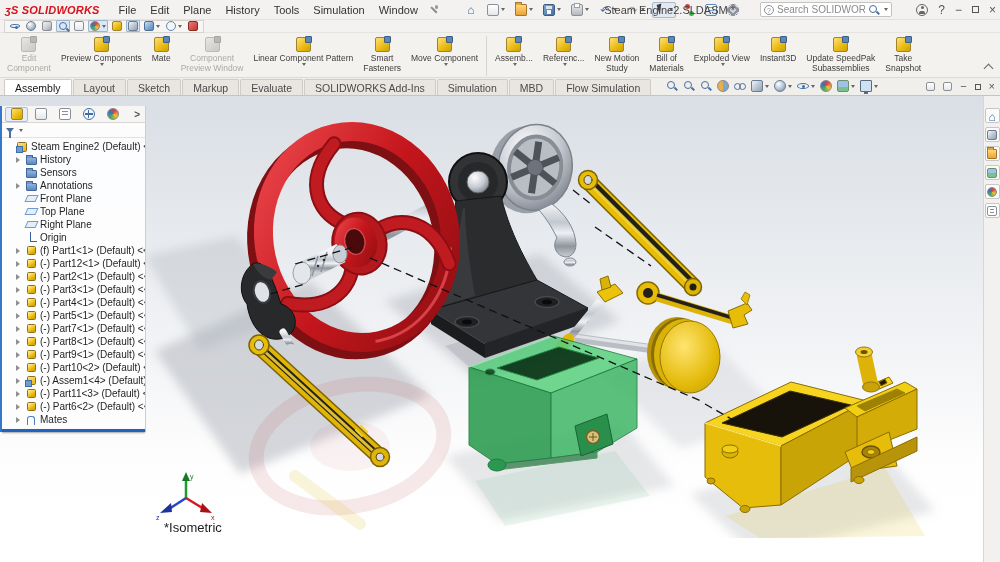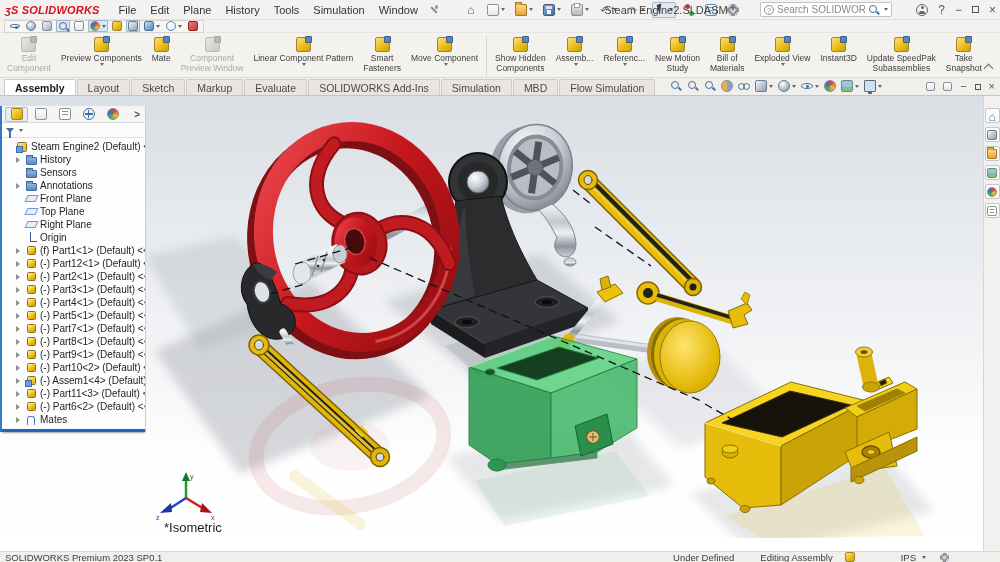--- a/index.html
+++ b/index.html
@@ -96,21 +96,21 @@
   .rbtn .rlabel{white-space:pre-line}
   .rbtn.disabled{color:#aca9a4}
   .rbtn.disabled .ric{filter:grayscale(1);opacity:.5}
   .rsep{width:1px;background:#d8d5d1;margin:1px 3px}
   .ribbon-collapse{position:absolute;right:8px;bottom:5px;width:7px;height:7px;border-top:1.6px solid #666;border-right:1.6px solid #666;transform:rotate(-45deg)}
 
   
   .tabrow{height:18px;background:#f1efec;border-bottom:1px solid #c6c4c0;display:flex;align-items:flex-end;position:relative;flex:none}
   .tab{height:16px;display:flex;align-items:center;padding:0 10px;margin-right:1px;background:#e9e6e2;border:1px solid #cfccc8;border-bottom:none;border-radius:2px 2px 0 0;font-size:10.5px;color:#4a4a4a;white-space:nowrap}
   .tab:first-child{margin-left:4px}
-  .tab.active{background:#fff;font-weight:700;color:#161616}
+  .tab.active{background:#fff;font-weight:400;color:#161616}
   .headsup{display:flex;align-items:center;gap:5px;margin-left:14px;margin-bottom:3px}
   .hu-btn{display:flex;align-items:center}
   .docwin{position:absolute;right:5px;bottom:3px;display:flex;align-items:center;gap:8px}
   .docwin .glyph{font-size:11px;color:#555;line-height:11px}
   .docwin .box{width:6px;height:6px;border:1.1px solid #555}
   .docwin .icn{width:9px;height:9px}
 
   
   .main{flex:1;display:flex;min-height:0}
   .viewport{position:relative;flex:1;background:linear-gradient(180deg,#dadfe5 0%,#e7eaee 30%,#f4f5f7 58%,#fefefe 80%,#fff 100%);overflow:hidden}
@@ -317,25 +317,20 @@
 Fasteners</span>
       </div>
       <div class="rbtn">
         <span class="ric icn"></span>
         <span class="rlabel">Move Component</span>
         <span class="caret"></span>
       </div>
       <div class="rsep"></div>
       <div class="rbtn">
         <span class="ric icn"></span>
-        <span class="rlabel">Show Hidden
-Components</span>
-      </div>
-      <div class="rbtn">
-        <span class="ric icn"></span>
         <span class="rlabel">Assemb...</span>
         <span class="caret"></span>
       </div>
       <div class="rbtn">
         <span class="ric icn"></span>
         <span class="rlabel">Referenc...</span>
         <span class="caret"></span>
       </div>
       <div class="rbtn">
         <span class="ric icn"></span>
@@ -910,24 +905,13 @@
         <span class="tp-btn">
           <span class="icn ball"></span>
         </span>
         <span class="tp-btn">
           <span class="icn list"></span>
         </span>
       </div>
   </div>
 
 
-  <div class="statusbar">
-    <span>SOLIDWORKS Premium 2023 SP0.1</span>
-    <div class="st-right">
-      <span class="sp1">Under Defined</span>
-      <span class="sp2">Editing Assembly</span>
-      <span class="icn"></span>
-      <span class="units">IPS</span>
-      <span class="caret"></span>
-      <span class="icn gear" style="width:9px;height:9px"></span>
-    </div>
-  </div>
 </div>
 
 </body></html>

